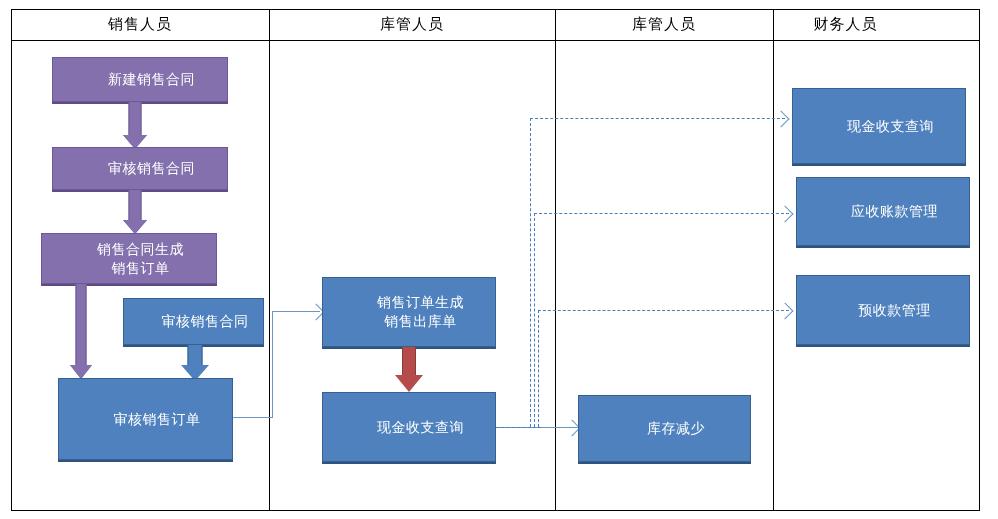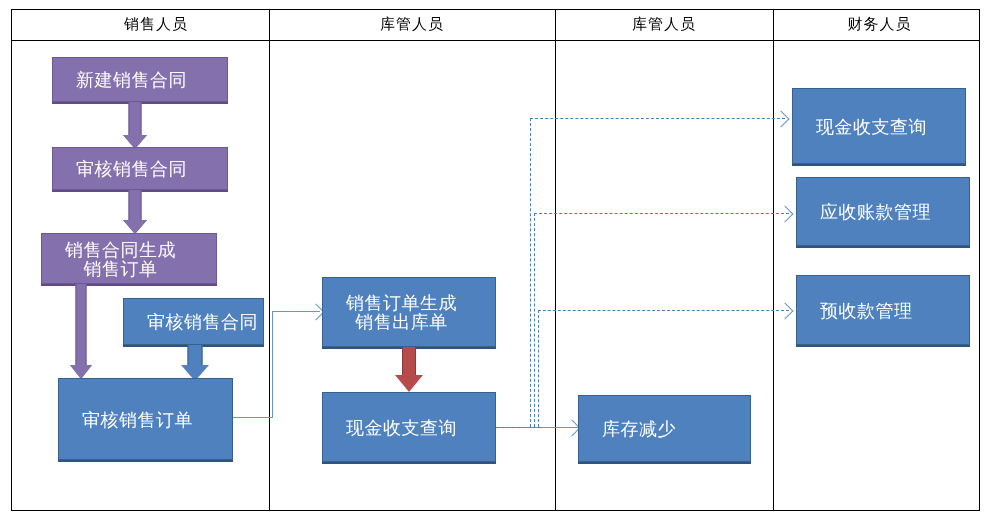--- a/index.html
+++ b/index.html
@@ -8,22 +8,22 @@
 
   
   .lane-frame{position:absolute;left:11px;top:9px;width:969px;height:502px;border:1.5px solid #000;box-sizing:border-box;}
   .lane-header-rule{position:absolute;left:11px;top:40px;width:969px;height:0;border-top:1.5px solid #000;}
   .lane-div{position:absolute;top:9px;width:0;height:502px;border-left:1.5px solid #000;}
 
   .lane-title{position:absolute;top:9px;height:31px;line-height:31px;text-align:center;
               font-size:15px;color:#000;letter-spacing:1px;}
 
   
-  .node{position:absolute;box-sizing:border-box;display:flex;align-items:center;
-        text-align:center;color:#ffffff;font-size:18px;line-height:19px;letter-spacing:.5px;padding-left:23px;}
+  .node{position:absolute;box-sizing:border-box;display:flex;align-items:center;justify-content:center;
+        text-align:center;color:#ffffff;font-size:14px;line-height:19px;letter-spacing:.5px;padding-left:23px;}
   .node.purple{background:#8370ac;border:1.5px solid #6c5896;box-shadow:0 2px 0 0 #5f4c85;}
   .node.blue{background:#4e81bd;border:1.5px solid #36618e;box-shadow:0 2px 0 0 #2f5480;}
   .node span{display:block;white-space:pre-line;}
 
   
   .barrow{position:absolute;}
   .barrow .shaft{position:absolute;left:50%;transform:translateX(-50%);}
   .barrow .head{position:absolute;left:50%;transform:translateX(-50%);width:0;height:0;}
 
   .barrow.purple .shaft{background:#8370ac;border-left:1.5px solid #6c5896;border-right:1.5px solid #6c5896;box-sizing:border-box;}
@@ -46,24 +46,24 @@
 <body>
 
 <div id="canvas">
 
   <div class="lane-frame"></div>
   <div class="lane-header-rule"></div>
   <div class="lane-div" style="left:269px;"></div>
   <div class="lane-div" style="left:555px;"></div>
   <div class="lane-div" style="left:773px;"></div>
 
-  <div class="lane-title" style="left:11px;width:258px;padding-left:16px;">销售人员</div>
+  <div class="lane-title" style="left:11px;width:258px;">销售人员</div>
   <div class="lane-title" style="left:269px;width:286px;">库管人员</div>
   <div class="lane-title" style="left:555px;width:218px;">库管人员</div>
-  <div class="lane-title" style="left:776px;width:207px;">财务人员</div>
+  <div class="lane-title" style="left:742px;width:207px;">财务人员</div>
 
   <div class="node purple" style="left:52px;top:57px;width:176px;height:45px;">
     <span>新建销售合同</span>
   </div>
 
   <div class="barrow purple" style="left:122px;top:102px;width:26px;height:47px;">
     <div class="shaft" style="top:0;width:13px;height:34px;"></div>
     <div class="head" style="top:33px;"></div>
   </div>
 

